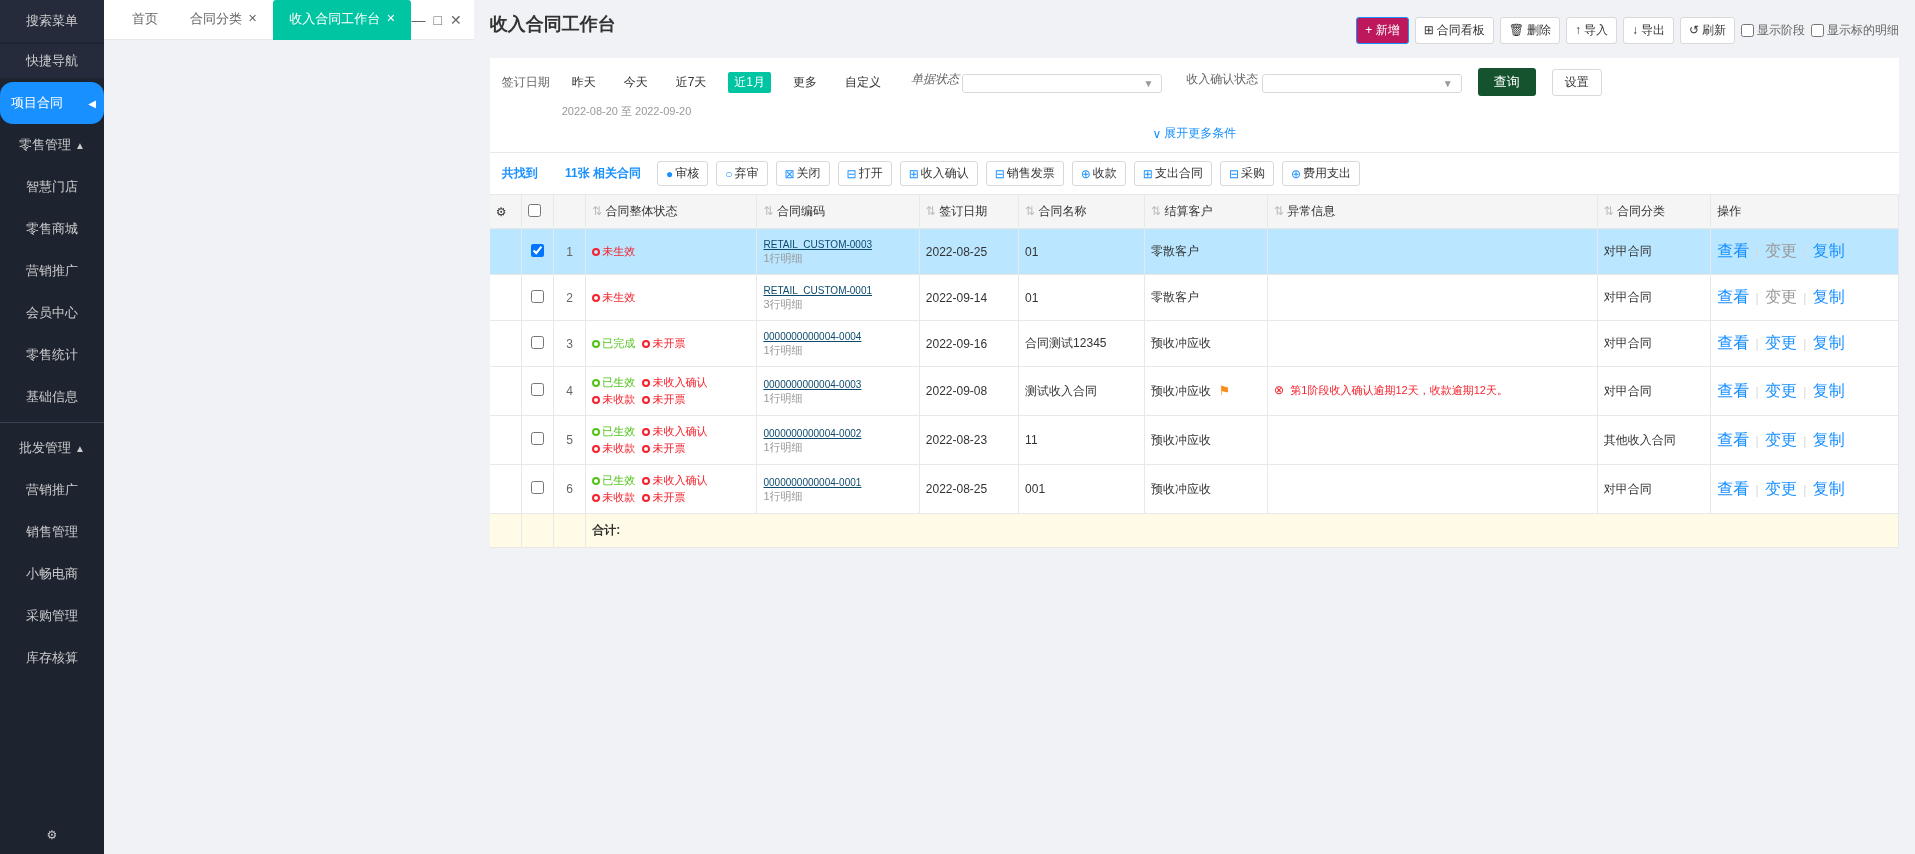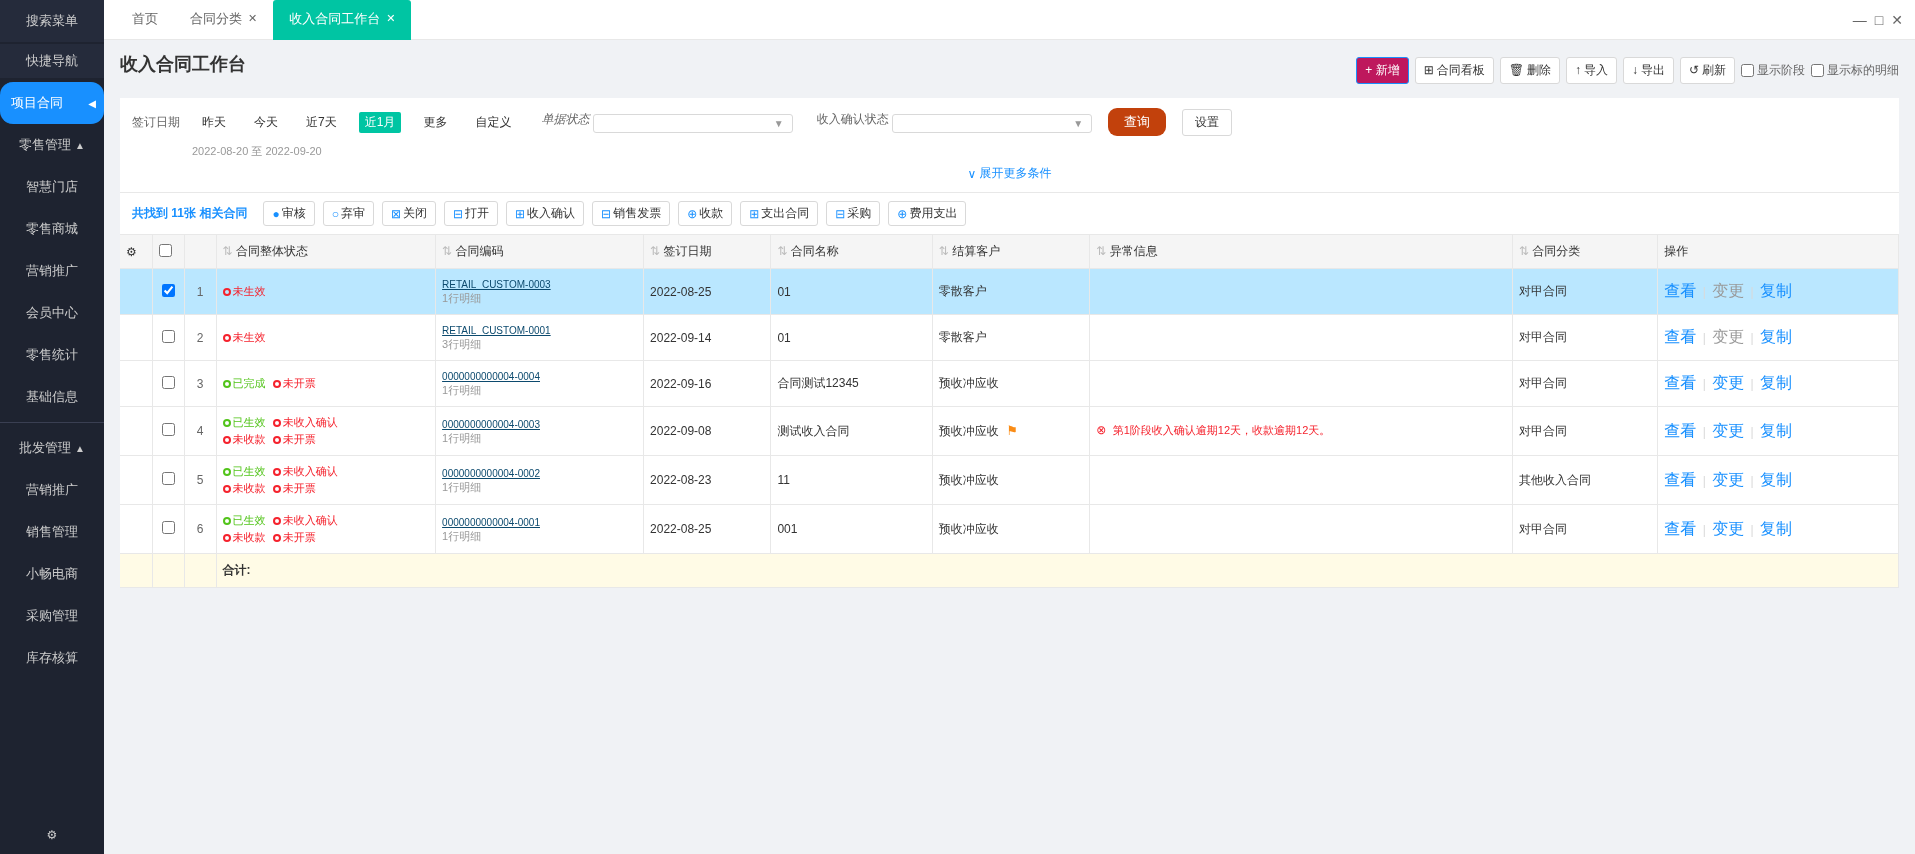--- a/index.html
+++ b/index.html
@@ -8,21 +8,21 @@
     
     .sidebar { width: 104px; background: #1e2330; color: #ccc; display: flex; flex-direction: column; flex-shrink: 0; height: 100%; }
     .sidebar-search { padding: 12px 8px; background: #252b3b; color: #ccc; font-size: 13px; cursor: pointer; text-align: center; }
     .sidebar-nav { padding: 8px; background: #252b3b; color: #ccc; font-size: 13px; cursor: pointer; text-align: center; margin-top: 2px; }
     .sidebar-item { padding: 12px 8px; font-size: 13px; cursor: pointer; text-align: center; color: #ccc; position: relative; border-radius: 13px; }
     .sidebar-item.active { background: #1890ff; color: #fff; }
     .sidebar-bottom { margin-top: auto; padding: 12px 8px; text-align: center; color: #ccc; cursor: pointer; }
     .sidebar-divider { height: 1px; background: #3a3f52; margin: 4px 0; }
 
     
-    .main { flex: 1; display: flex; flex-direction: column; overflow: hidden; }
+    .main { flex: 1; display: flex; flex-direction: row; overflow: hidden; }
 
     
     .top-tabs { background: #fff; border-bottom: 1px solid #e8e8e8; display: flex; align-items: center; padding: 0 12px; height: 40px; flex-shrink: 0; }
     .top-tab { padding: 0 16px; height: 40px; display: flex; align-items: center; font-size: 13px; cursor: pointer; color: #666; border-bottom: 2px solid transparent; position: relative; }
     .top-tab.active { background: #00c5a3; color: #fff; border-bottom: 2px solid #00c5a3; }
     .top-tab .close-btn { margin-left: 6px; font-size: 11px; cursor: pointer; }
     .top-tabs-right { margin-left: auto; display: flex; align-items: center; gap: 8px; }
     .top-tabs-right .icon-btn { font-size: 14px; cursor: pointer; color: #666; }
 
     
@@ -42,21 +42,21 @@
     .filter-bar { background: #fff; padding: 10px 12px; border-bottom: 1px solid #e8e8e8; }
     .filter-row { display: flex; align-items: center; gap: 16px; flex-wrap: wrap; margin-bottom: 8px; }
     .filter-label { font-size: 12px; color: #666; white-space: nowrap; }
     .date-options { display: flex; gap: 16px; align-items: center; }
     .date-btn { padding: 2px 6px; font-size: 12px; cursor: pointer; color: #333; border-radius: 2px; }
     .date-btn.active { background: #00c5a3; color: #fff; border-radius: 2px; }
     .date-range { font-size: 11px; color: #999; margin-top: 2px; }
     .filter-select { border: 1px solid #d9d9d9; border-radius: 3px; padding: 3px 8px; font-size: 12px; min-width: 120px; display: flex; align-items: center; justify-content: space-between; cursor: pointer; background: #fff; }
     .filter-select .arrow { color: #999; font-size: 10px; margin-left: 8px; }
     .expand-btn { color: #1890ff; cursor: pointer; font-size: 12px; display: flex; align-items: center; gap: 3px; }
-    .query-btn { background: #c2410c; color: #fff; border: none; padding: 5px 16px; border-radius: 9px; cursor: pointer; font-size: 13px; }
+    .query-btn { background: #14532d; color: #fff; border: none; padding: 5px 16px; border-radius: 3px; cursor: pointer; font-size: 13px; }
     .set-btn { background: #fff; color: #333; border: 1px solid #d9d9d9; padding: 4px 12px; border-radius: 3px; cursor: pointer; font-size: 12px; }
 
     
     .table-area { background: #fff; border-radius: 0 0 4px 4px; }
 
     
     .action-bar { padding: 8px 12px; display: flex; align-items: center; gap: 8px; border-bottom: 1px solid #e8e8e8; flex-wrap: wrap; }
     .result-info { font-size: 12px; color: #333; margin-right: 8px; }
     .result-info span { color: #1890ff; font-weight: bold; }
     .action-btn { display: flex; align-items: center; gap: 2px; padding: 3px 8px; border: 1px solid #d9d9d9; border-radius: 3px; cursor: pointer; font-size: 12px; background: #fff; color: #333; }
@@ -235,21 +235,21 @@
           <span>展开更多条件</span>
         </span>
       </div>
     </div>
 
     <div class="table-area">
 
       <div class="action-bar">
         <span class="result-info">
           <span>共找到</span>
-          <span style="color:#1890ff;font-weight:bold;">11张</span>
+          <span style="color:#1890ff;font-weight:bold;margin-left:24px;">11张</span>
           <span>相关合同</span>
         </span>
         <button class="action-btn">
           <span style="color:#1890ff;">●</span>
           <span>审核</span>
         </button>
         <button class="action-btn">
           <span style="color:#1890ff;">○</span>
           <span>弃审</span>
         </button>

